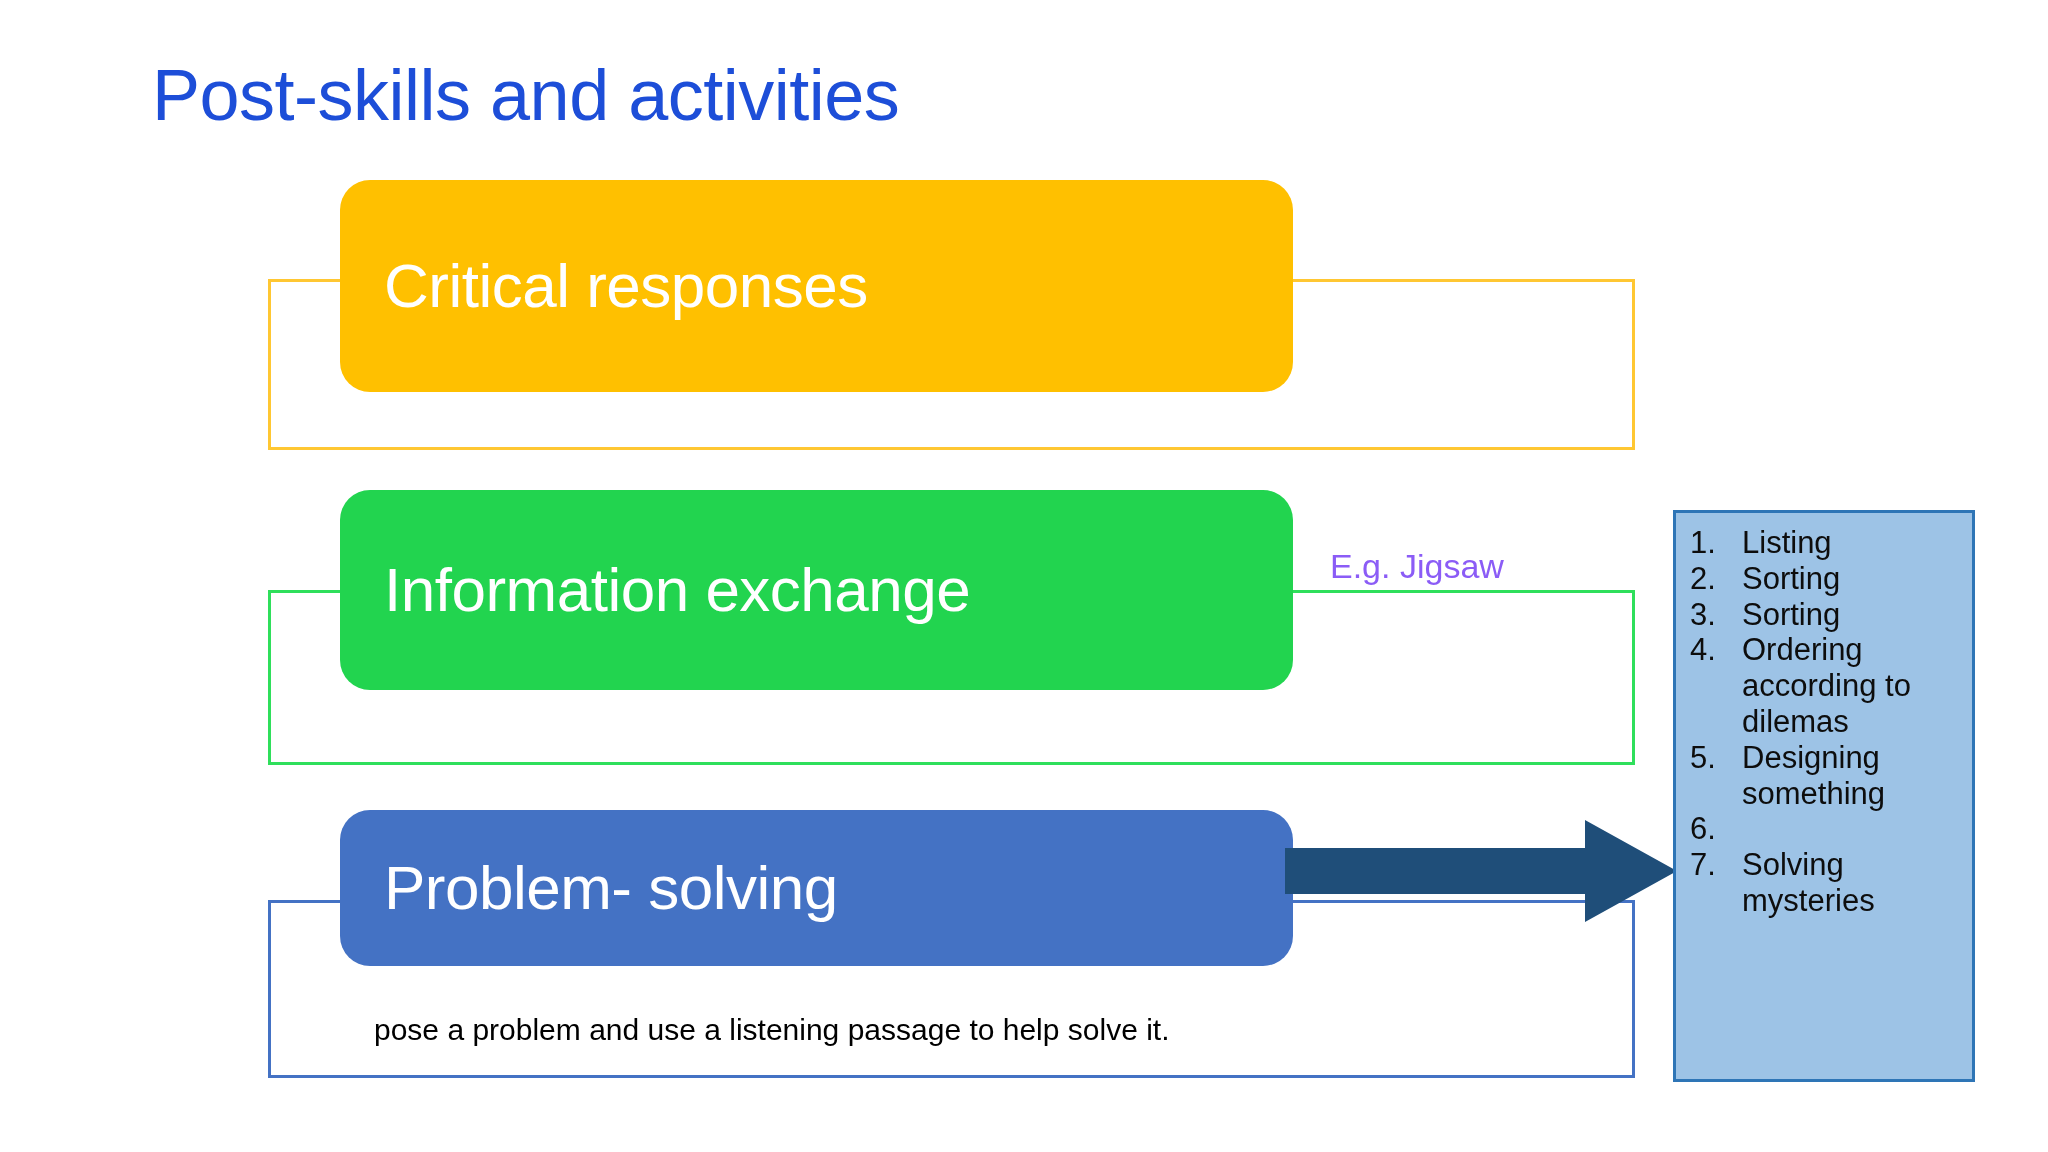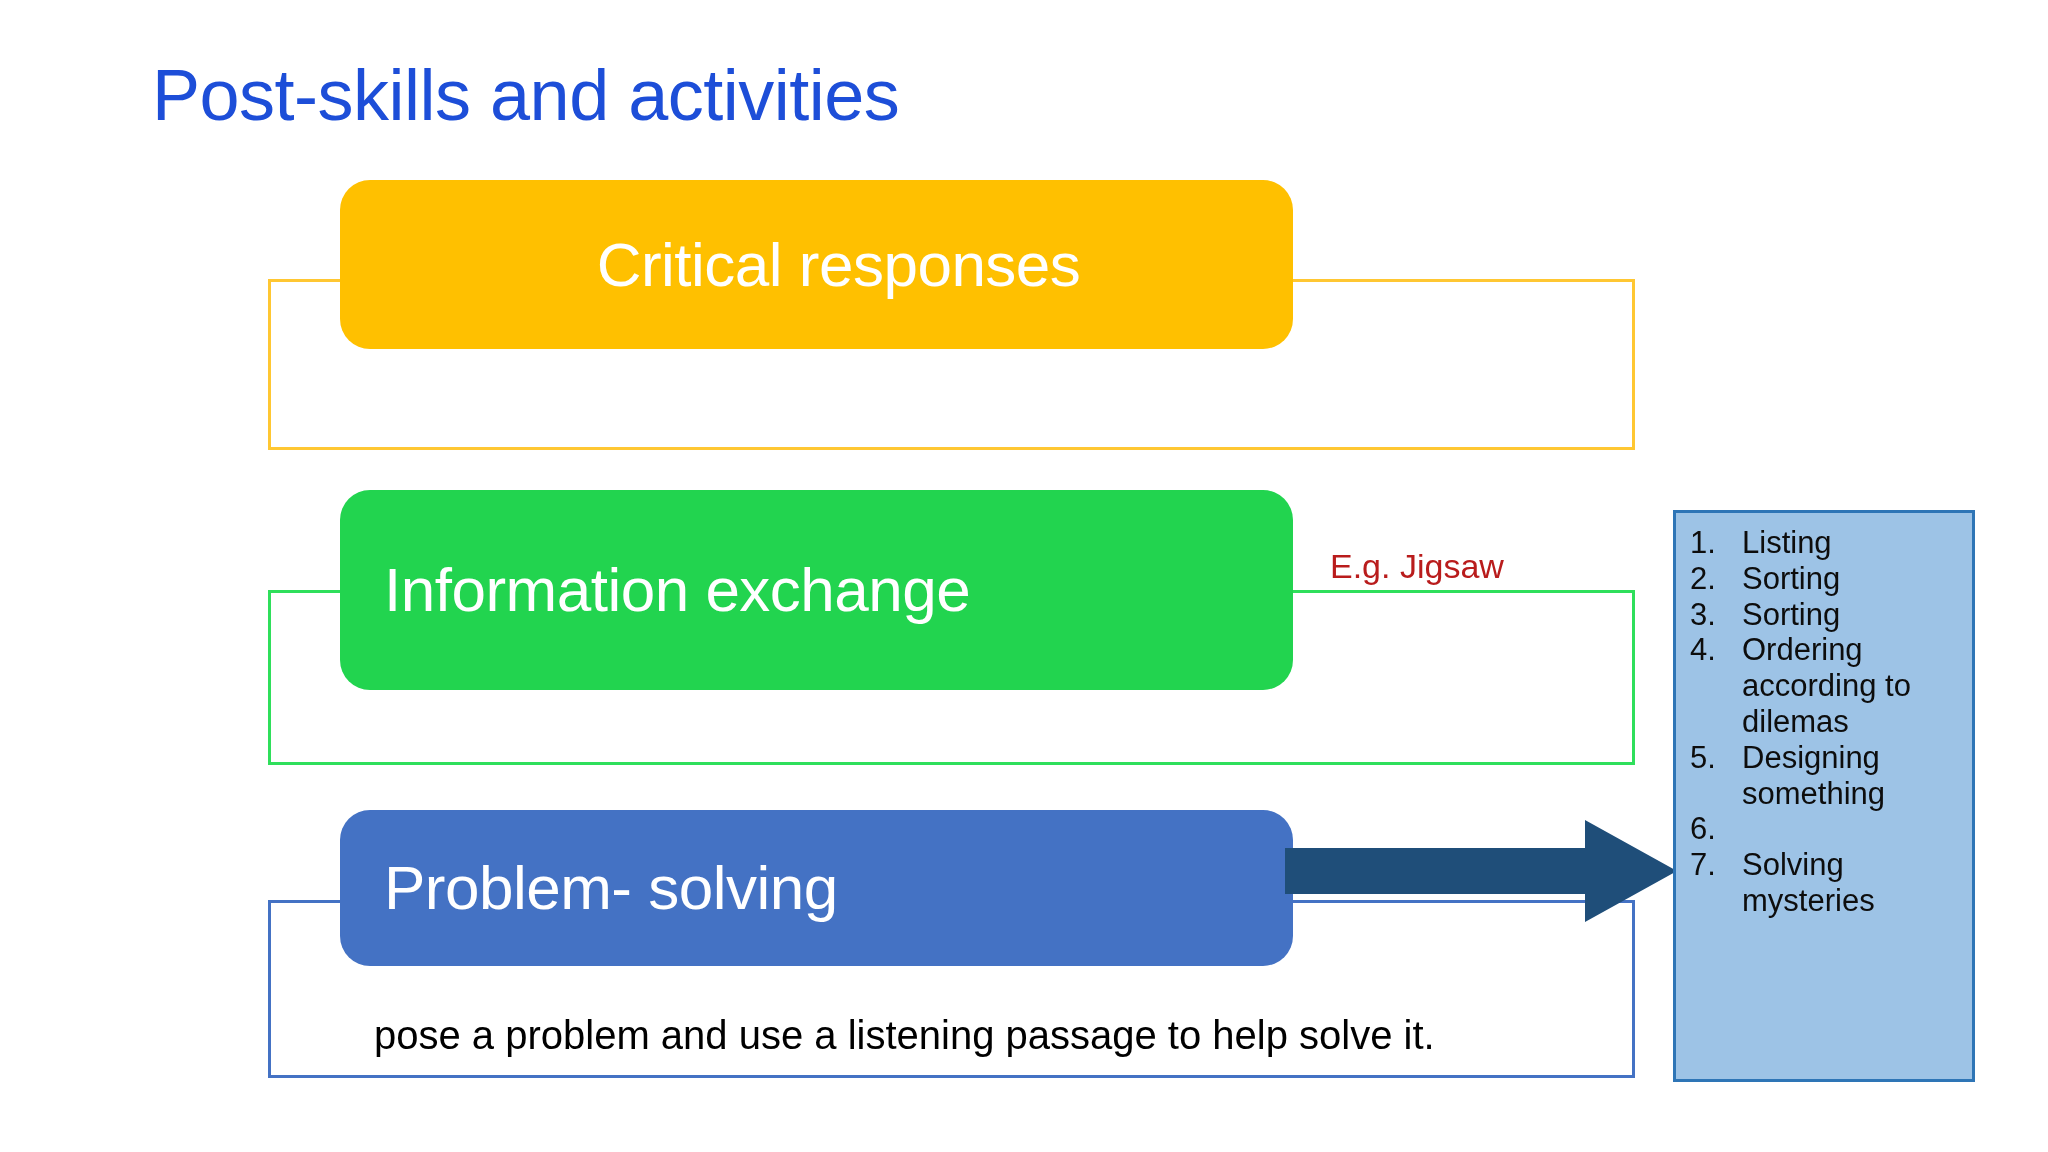--- a/index.html
+++ b/index.html
@@ -69,50 +69,49 @@
   .banner-label {
     color: #ffffff;
     font-weight: 300;
     font-size: 62px;
     line-height: 1.05;
     letter-spacing: -0.5px;
     white-space: nowrap;
   }
   #banner-critical {
     top: 180px;
-    height: 169px;
+    height: 212px;
     background: #FFC000;
-    justify-content: center;
   }
   #banner-info {
     top: 490px;
     height: 200px;
     background: #22D44F;
     text-align: right;
   }
   #banner-problem {
     top: 810px;
     height: 156px;
     background: #4472C4;
   }
 
   
   #caption-jigsaw {
     position: absolute;
     left: 1330px;
     top: 547px;
     font-size: 34px;
-    color: #b91c1c;
+    color: #8b5cf6;
     white-space: nowrap;
   }
   #caption-problem {
     position: absolute;
     left: 374px;
     top: 1013px;
-    font-size: 40px;
+    font-size: 30px;
     color: #000000;
     white-space: nowrap;
   }
 
   
   #arrow-to-list {
     position: absolute;
     left: 1285px;
     top: 818px;
     width: 392px;

